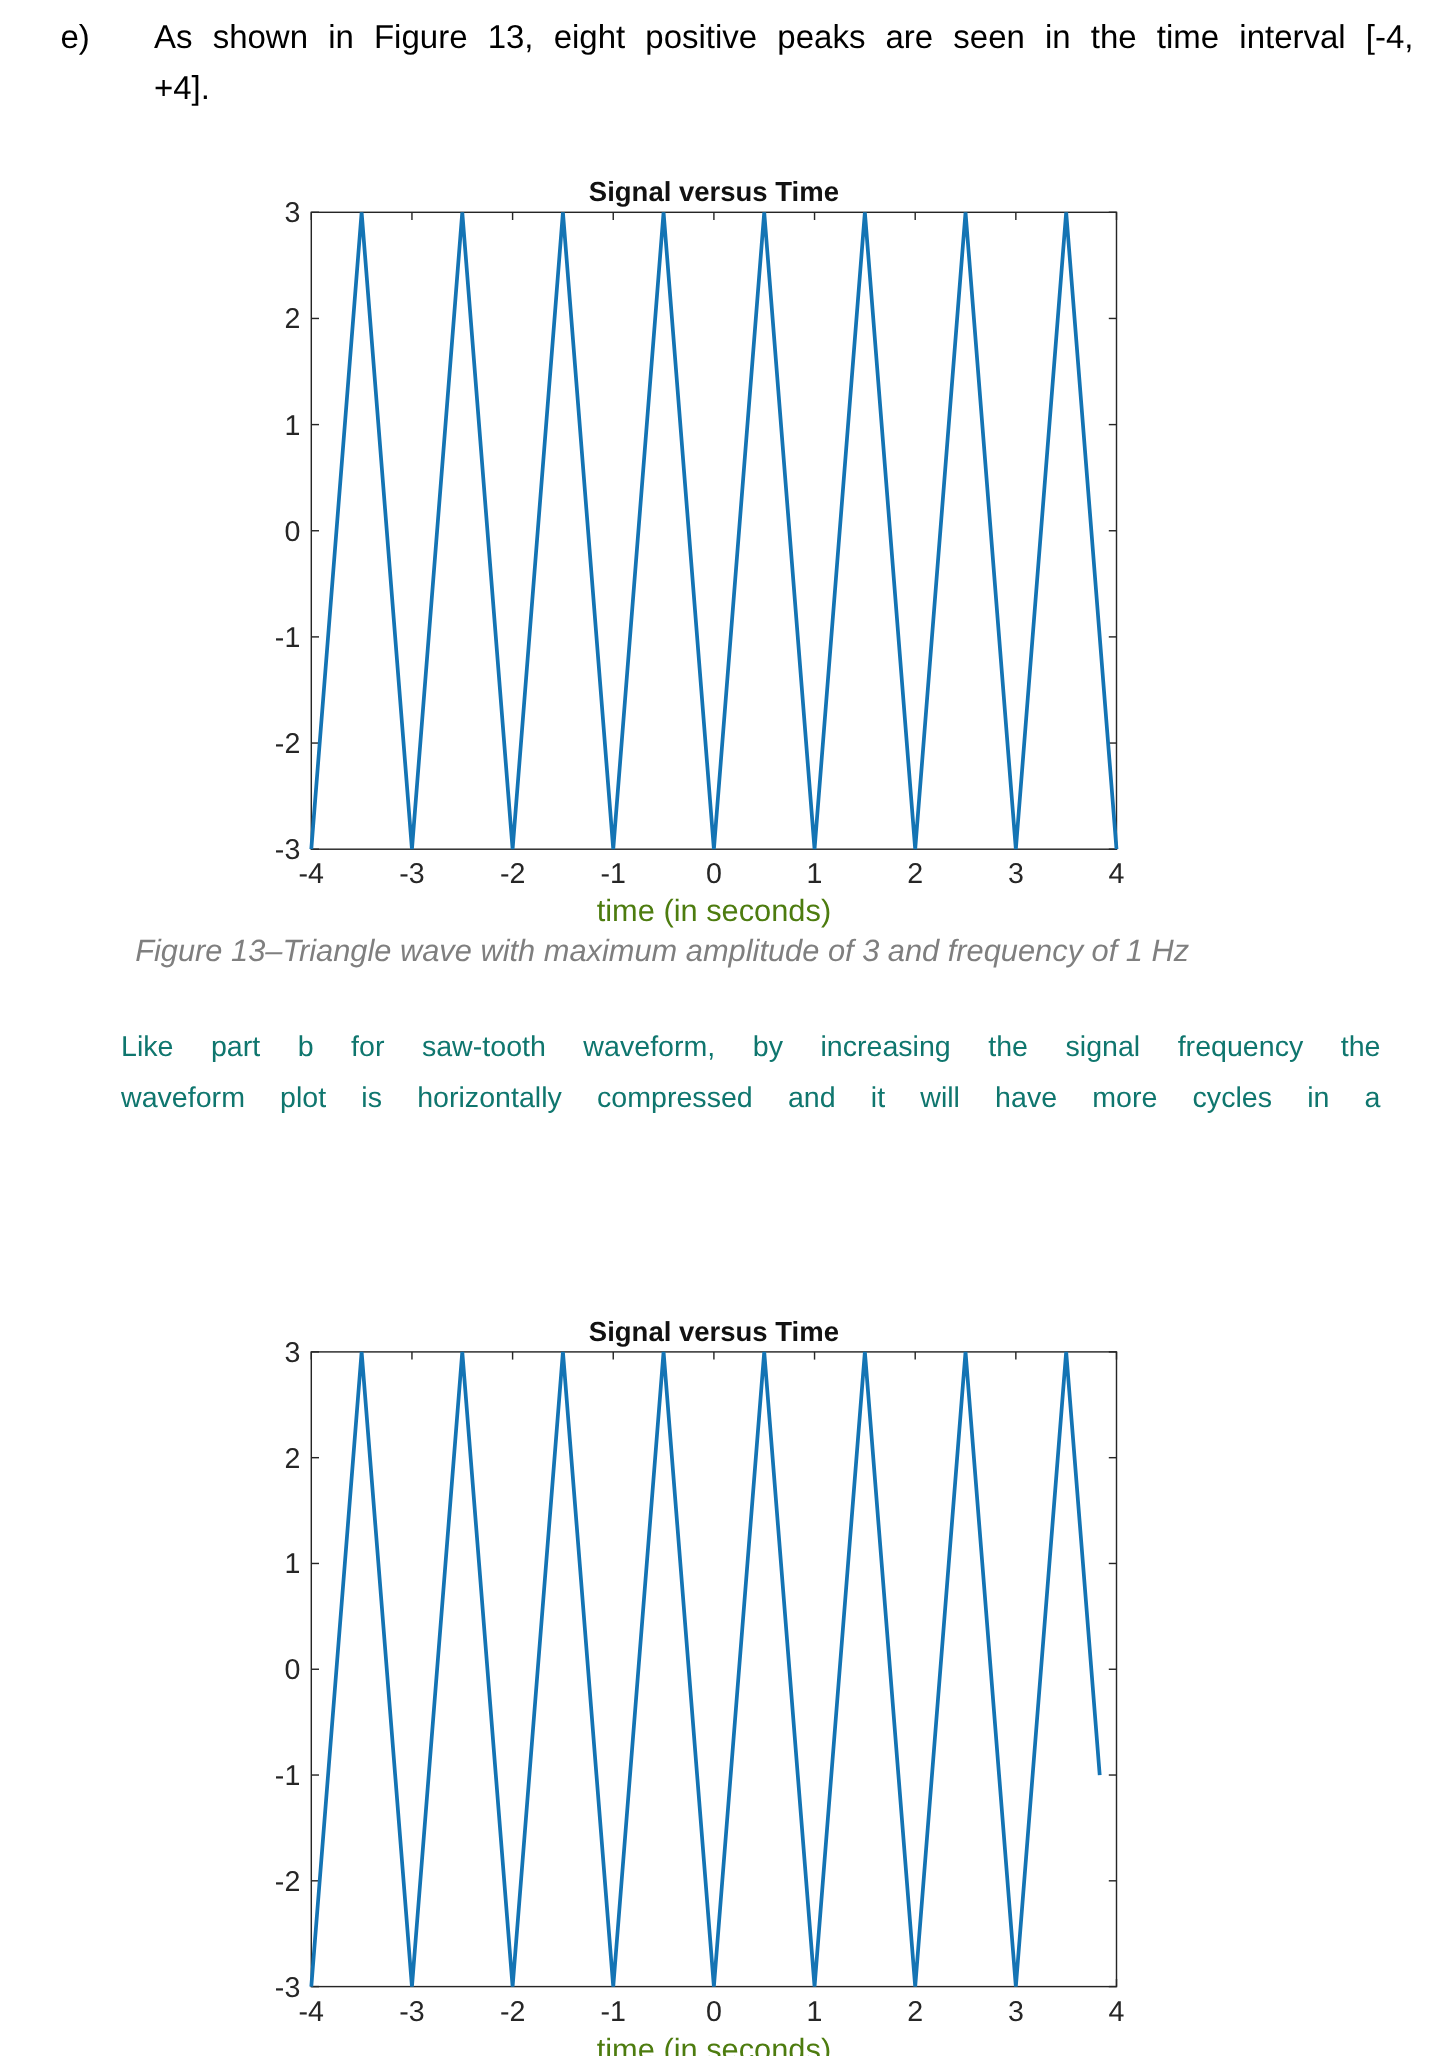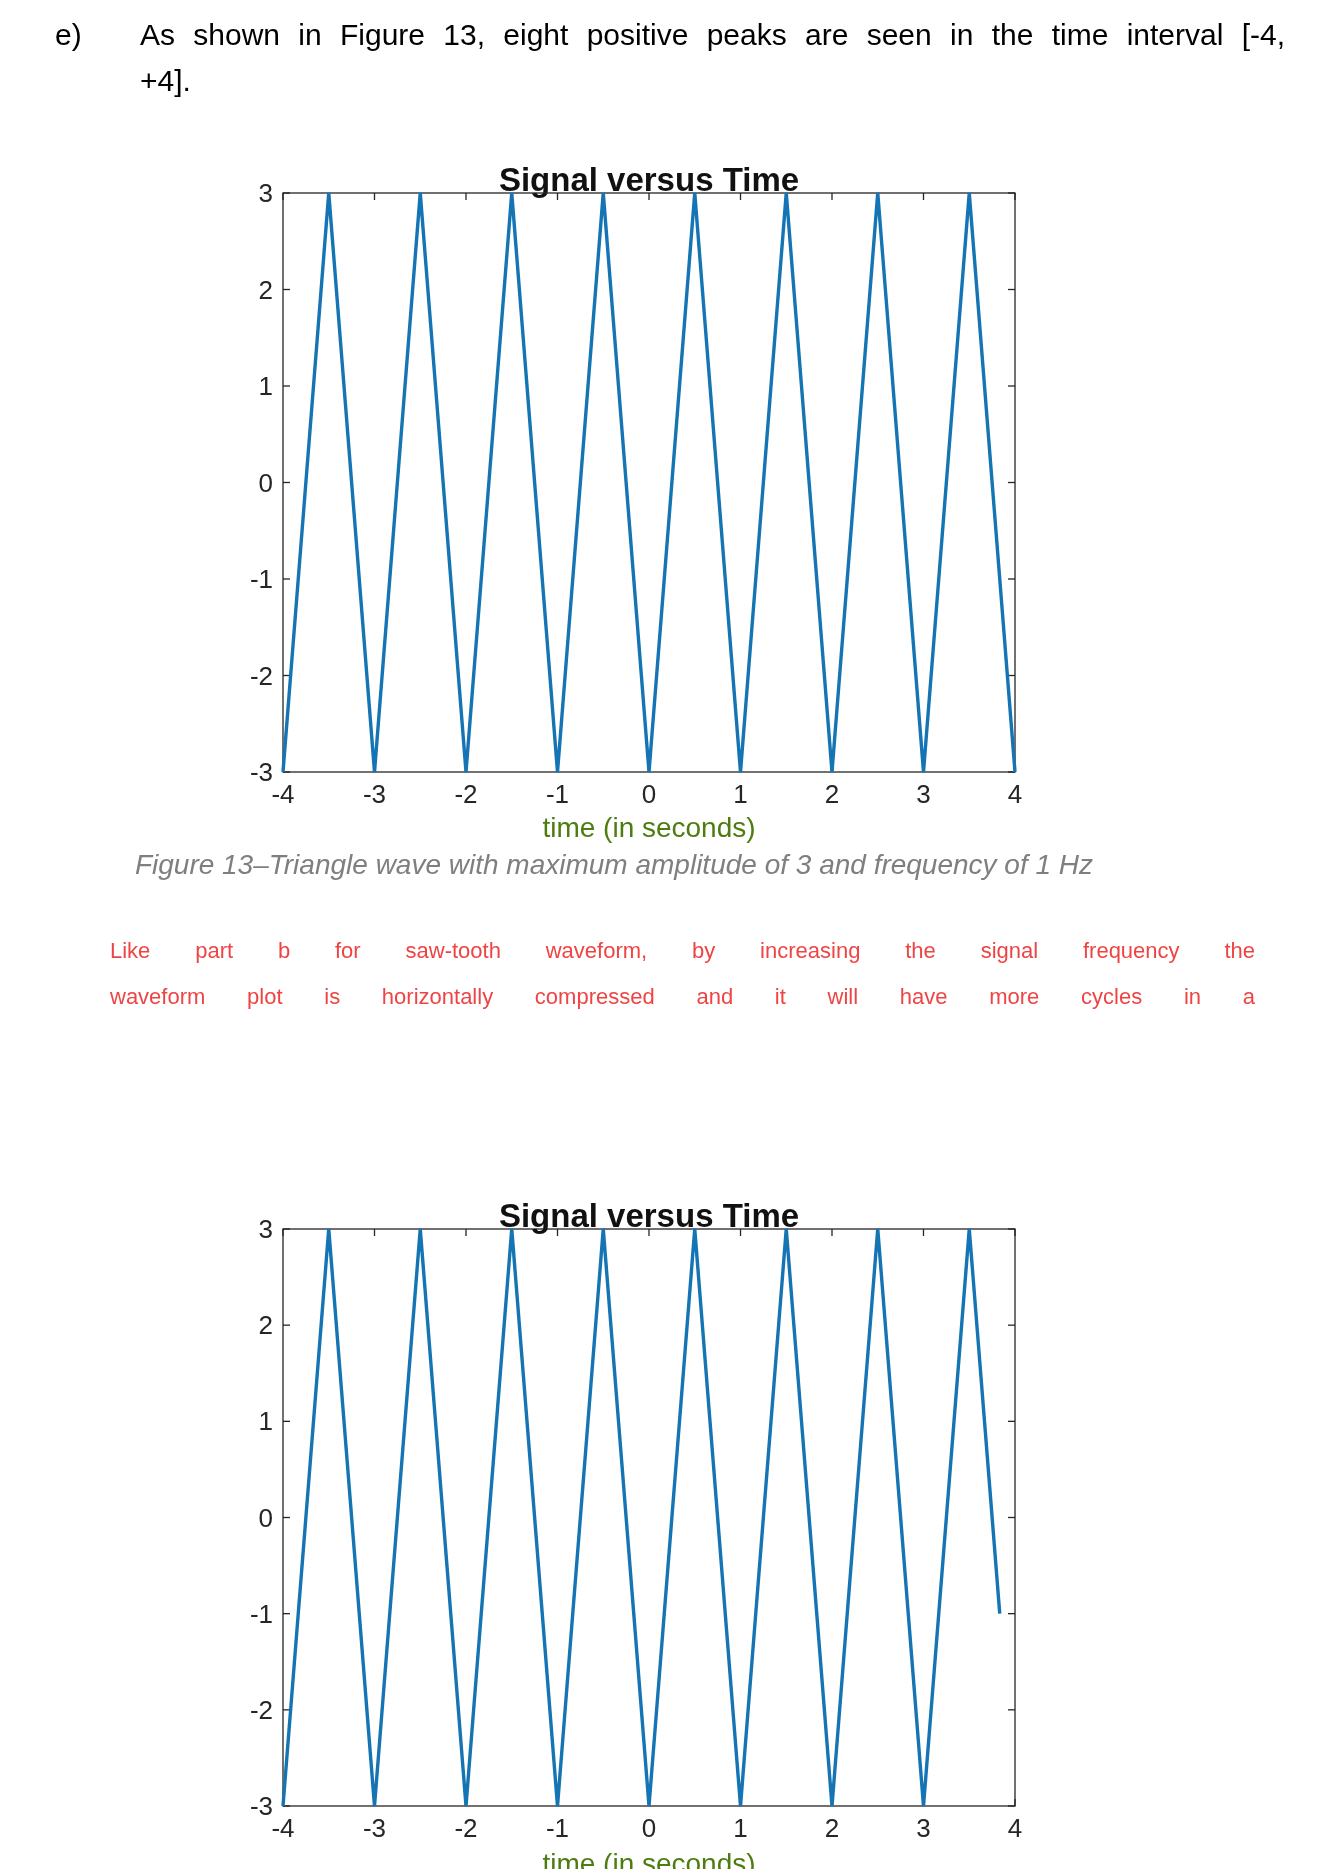--- a/index.html
+++ b/index.html
@@ -14,32 +14,32 @@
   .intro{
     position:absolute;left:55px;top:12px;width:1200px;
     font-size:30px;line-height:46px;color:#000;
   }
   .intro .marker{position:absolute;left:0;top:0;}
   .intro .lines{margin-left:85px;width:1145px;}
   .jline{ text-align:justify; text-align-last:justify; white-space:normal; }
   .pline{ text-align:left; }
   .body-text{
     position:absolute;left:110px;top:928px;width:1145px;
-    font-size:22px;line-height:46px;color:#ef4444;
+    font-size:26px;line-height:46px;color:#0f766e;
   }
   .fig-title{
     position:absolute;left:283px;width:732px;
-    text-align:center;font-size:33px;font-weight:bold;color:#111;
+    text-align:center;font-size:25px;font-weight:bold;color:#111;
   }
   .fig-xlabel{
     position:absolute;left:283px;width:732px;
     text-align:center;font-size:28px;color:#4d7c0f;
   }
   .fig-caption{
-    position:absolute;left:16px;width:1196px;
+    position:absolute;left:4px;width:1196px;
     text-align:center;font-style:italic;font-size:28px;color:#7f7f7f;
   }
   #charts-svg{position:absolute;left:0;top:0;pointer-events:none;}
 </style>
 </head>
 <body>
 
 <div class="page">
 
   <div class="intro">

